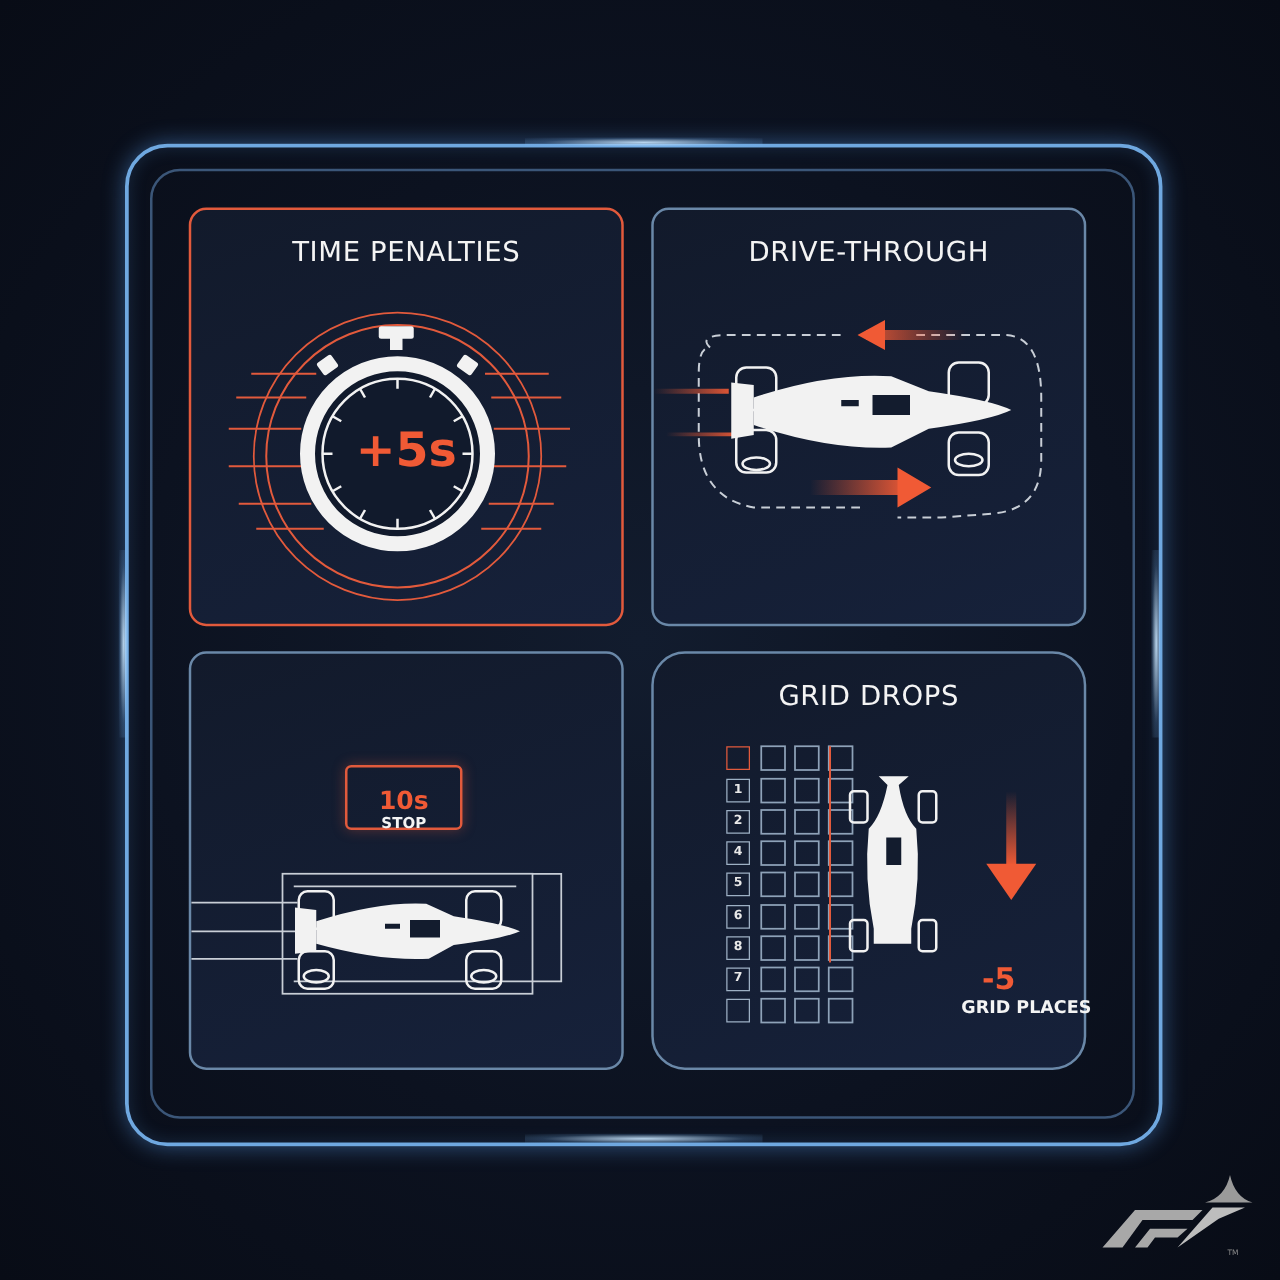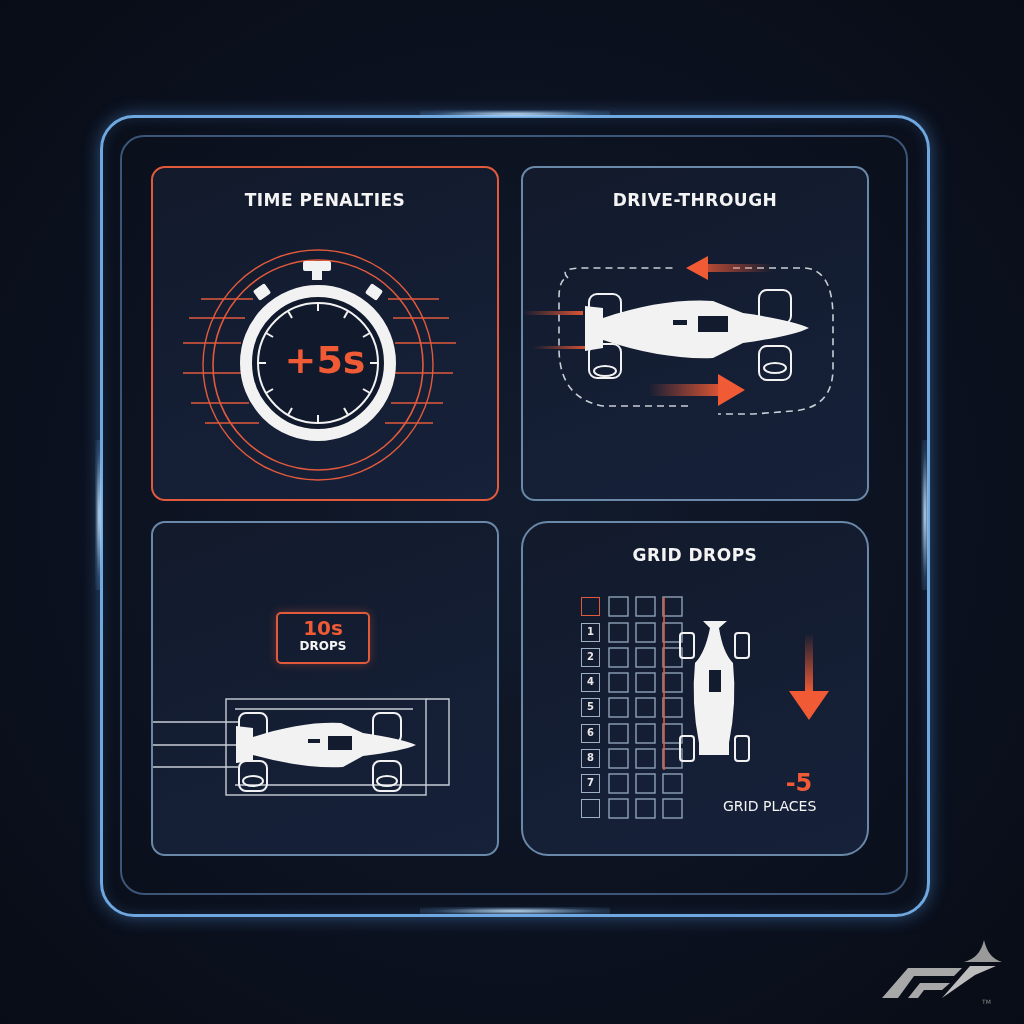--- a/index.html
+++ b/index.html
@@ -33,44 +33,44 @@
     border:2px solid #6a88a8;
     box-sizing:border-box;
   }
   .panel.active { border-color:#e25a3c; }
   .p1 { left:151px; top:166px; }
   .p2 { left:521px; top:166px;padding-left:18px; }
   .p3 { left:151px; top:521px; }
   .p4 { left:521px; top:521px;border-radius:27px; }
   .panel-title {
     position:absolute; left:0; right:0; top:22px; text-align:center;
-    color:#f4f4f4; font-weight:bold; font-size:17px; letter-spacing:0.5px;
+    color:#f4f4f4; font-weight:normal; font-size:22px; letter-spacing:0.5px;
     font-family:"DejaVu Sans", sans-serif;
   }
   .panel svg.art { position:absolute; left:0; top:0; }
 
   .badge {
     position:absolute; left:123px; top:89px; width:94px; height:52px;
     border:2px solid #e25a3c; border-radius:5px; box-sizing:border-box;
     text-align:center; box-shadow:0 0 10px rgba(226,90,60,0.35);
   }
-  .badge-value { display:block; color:#f05a35; font-weight:bold; font-size:20px; line-height:22px; margin-top:3px; }
+  .badge-value { display:block; color:#f05a35; font-weight:bold; font-size:20px; line-height:22px; margin-top:15px; }
   .badge-label { display:block; color:#f4f4f4; font-weight:bold; font-size:12px; line-height:14px; }
 
   .timer-text {
     position:absolute; left:0; right:0; top:170px; text-align:center;
     color:#f05a35; font-weight:bold; font-size:38px;
   }
 
   .grid-cell-label {
     position:absolute; width:19px; height:19px; border:1.5px solid #9db0c4; box-sizing:border-box;
     color:#e8e8e8; font-size:10px; font-weight:bold; text-align:center; line-height:16px;
   }
   .drop-value { position:absolute; left:236px; top:246px; width:80px; text-align:center; color:#f05a35; font-weight:bold; font-size:24px; }
-  .drop-label { position:absolute; left:200px; top:275px; width:150px; text-align:left; color:#f4f4f4; font-weight:normal; font-size:14px; }
+  .drop-label { position:absolute; left:200px; top:275px; width:150px; text-align:right; color:#f4f4f4; font-weight:bold; font-size:14px; }
 
   .logo { position:absolute; left:880px; top:940px; }
 </style>
 </head>
 <body>
 
 <div class="outer-frame"></div>
 <div class="inner-frame"></div>
 <div class="glow-top"></div>
 <div class="glow-left"></div>
@@ -157,21 +157,21 @@
     <path d="M 62 138 L 80 140 L 80 180 L 62 183 Z" fill="#f2f2f2"></path>
     <path d="M 80 150 Q 140 130 190 133 L 220 145 Q 270 152 286 160 Q 270 168 220 175 L 190 190 Q 140 192 80 172 Z" fill="#f2f2f2"></path>
     <rect x="175" y="148" width="30" height="16" fill="#131c2e"></rect>
     <rect x="150" y="152" width="14" height="5" fill="#131c2e"></rect>
   </svg>
 </div>
 
 <div class="panel p3">
   <div class="badge">
     <span class="badge-value">10s</span>
-    <span class="badge-label">DROPS</span>
+    <span class="badge-label">STOP</span>
   </div>
   <svg class="art" width="348" height="335">
     <g fill="none" stroke="#c8ced6" stroke-width="1.4">
       <rect x="73" y="176" width="200" height="96"></rect>
       <polyline points="82,186 260,186"></polyline>
       <polyline points="82,262 296,262 296,176 273,176"></polyline>
       <line x1="0" y1="199" x2="85" y2="199"></line>
       <line x1="0" y1="222" x2="85" y2="222"></line>
       <line x1="0" y1="244" x2="85" y2="244"></line>
     </g>

